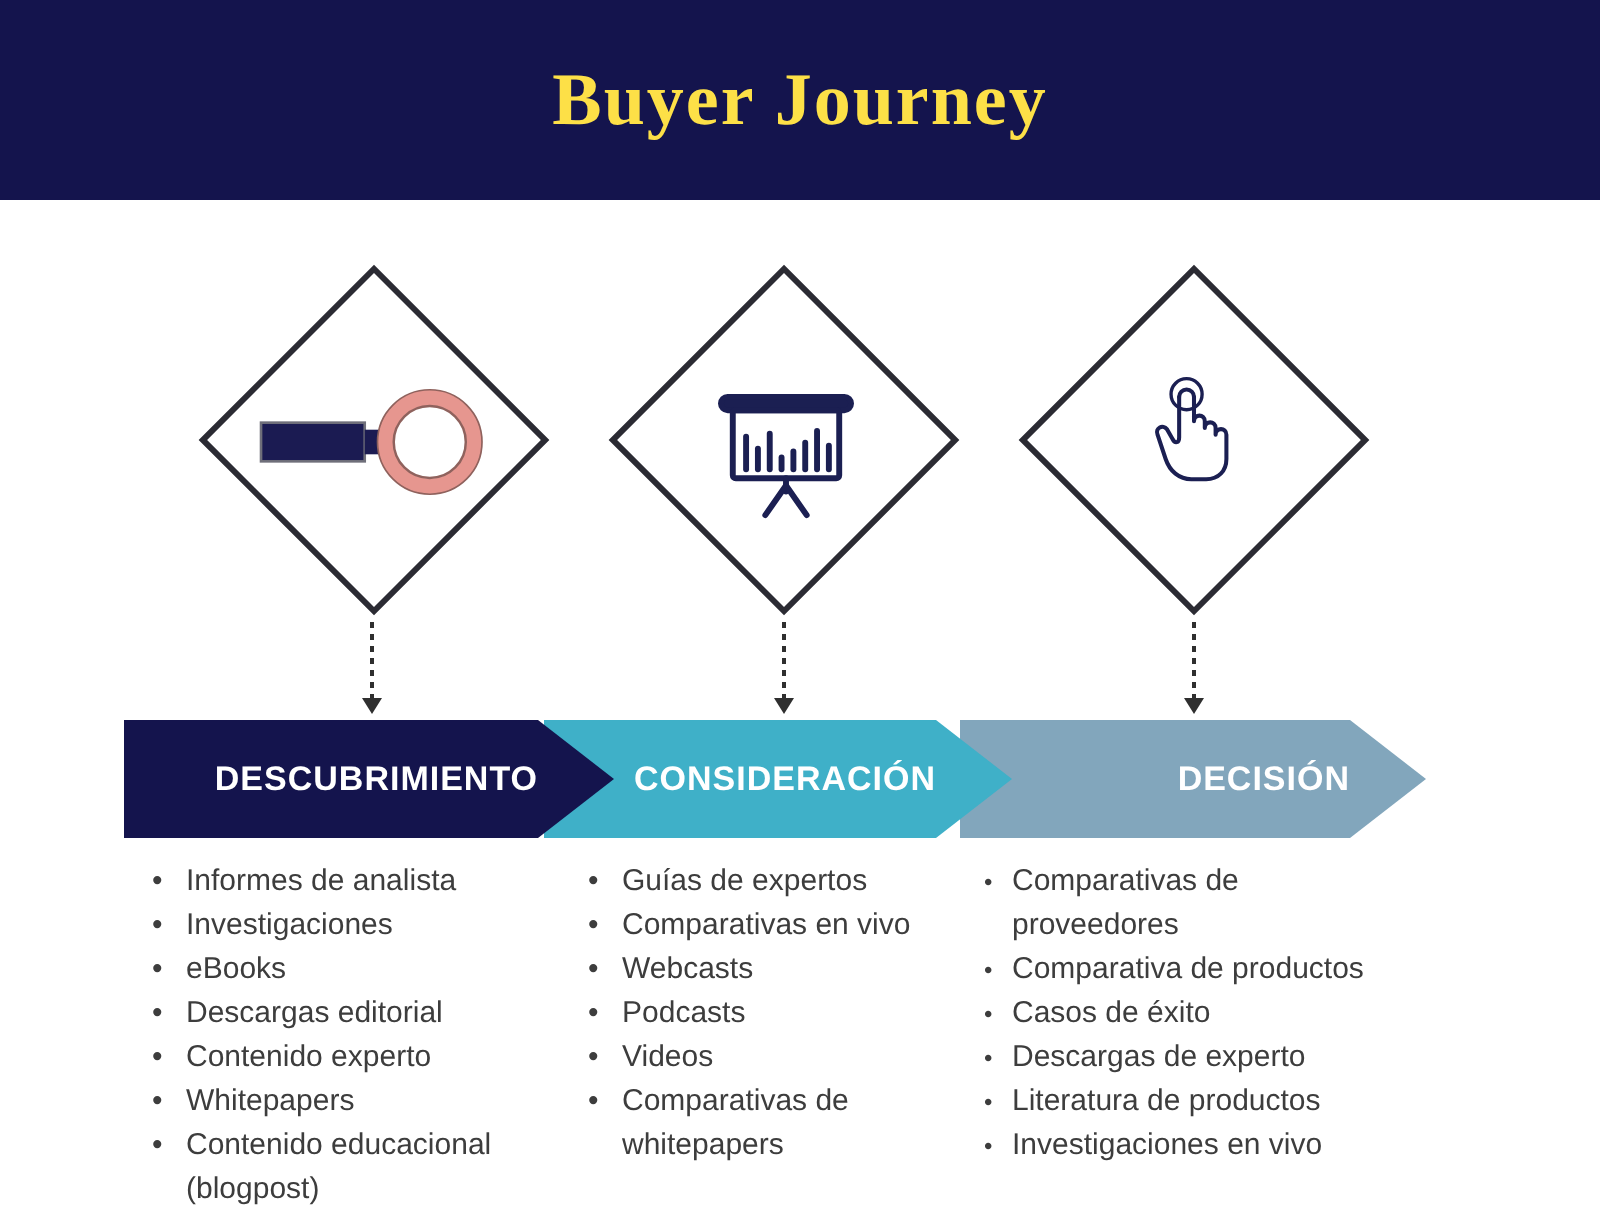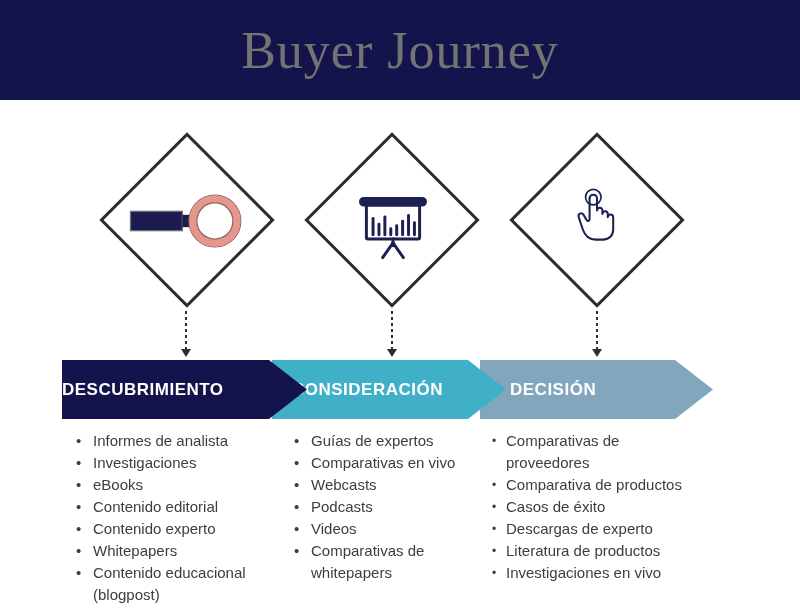--- a/index.html
+++ b/index.html
@@ -6,21 +6,21 @@
   html, body { width: 800px; height: 616px; background: #ffffff; overflow: hidden; }
   body { font-family: "Liberation Sans", sans-serif; position: relative; }
 
   
   .header {
     position: absolute; left: 0; top: 0; width: 800px; height: 100px;
     background: #14144d; display: flex; align-items: center; justify-content: center;
   }
   .header .title {
     font-family: "Liberation Serif", serif;
-    font-size: 52px; font-weight: 400; color: #737373; letter-spacing: 1px;
+    font-size: 37px; font-weight: 700; color: #fde047; letter-spacing: 1px;
   }
 
   
   .diamond {
     position: absolute; width: 124px; height: 124px;
     border: 3px solid #2b2b33; background: #ffffff;
     transform: rotate(45deg);
   }
   .diamond-1 { left: 125px; top: 158px; }
   .diamond-2 { left: 330px; top: 158px; }
@@ -41,21 +41,21 @@
     border-left: 5px solid transparent; border-right: 5px solid transparent;
     border-top: 8px solid #2f2f2f;
   }
   .conn-1 .connector-line { left: 185px; } .conn-1 .connector-head { left: 181px; }
   .conn-2 .connector-line { left: 391px; } .conn-2 .connector-head { left: 387px; }
   .conn-3 .connector-line { left: 596px; } .conn-3 .connector-head { left: 592px; }
 
   
   .banner {
     position: absolute; top: 360px; height: 59px;
-    display: flex; align-items: center; justify-content: flex-start;
+    display: flex; align-items: center; justify-content: flex-end;
     clip-path: polygon(0 0, calc(100% - 38px) 0, 100% 50%, calc(100% - 38px) 100%, 0 100%);
     padding-right: 38px;
     color: #ffffff; font-weight: 700; font-size: 17px; letter-spacing: 0.5px;
   }
   .banner-1 { left: 62px;  width: 245px; background: #14144d; z-index: 3; }
   .banner-2 { left: 272px; width: 234px; background: #3fb0c8; z-index: 2; padding-left: 20px; }
   .banner-3 { left: 480px; width: 233px; background: #82a6bc; z-index: 1; padding-left: 30px; }
 
   
   .list { position: absolute; top: 430px; color: #3d3d3d; font-size: 15px; line-height: 22px; }
@@ -158,21 +158,21 @@
   <div class="list-item">
     <span class="bullet">•</span>
     <span class="item-text">Investigaciones</span>
   </div>
   <div class="list-item">
     <span class="bullet">•</span>
     <span class="item-text">eBooks</span>
   </div>
   <div class="list-item">
     <span class="bullet">•</span>
-    <span class="item-text">Contenido editorial</span>
+    <span class="item-text">Descargas editorial</span>
   </div>
   <div class="list-item">
     <span class="bullet">•</span>
     <span class="item-text">Contenido experto</span>
   </div>
   <div class="list-item">
     <span class="bullet">•</span>
     <span class="item-text">Whitepapers</span>
   </div>
   <div class="list-item">

